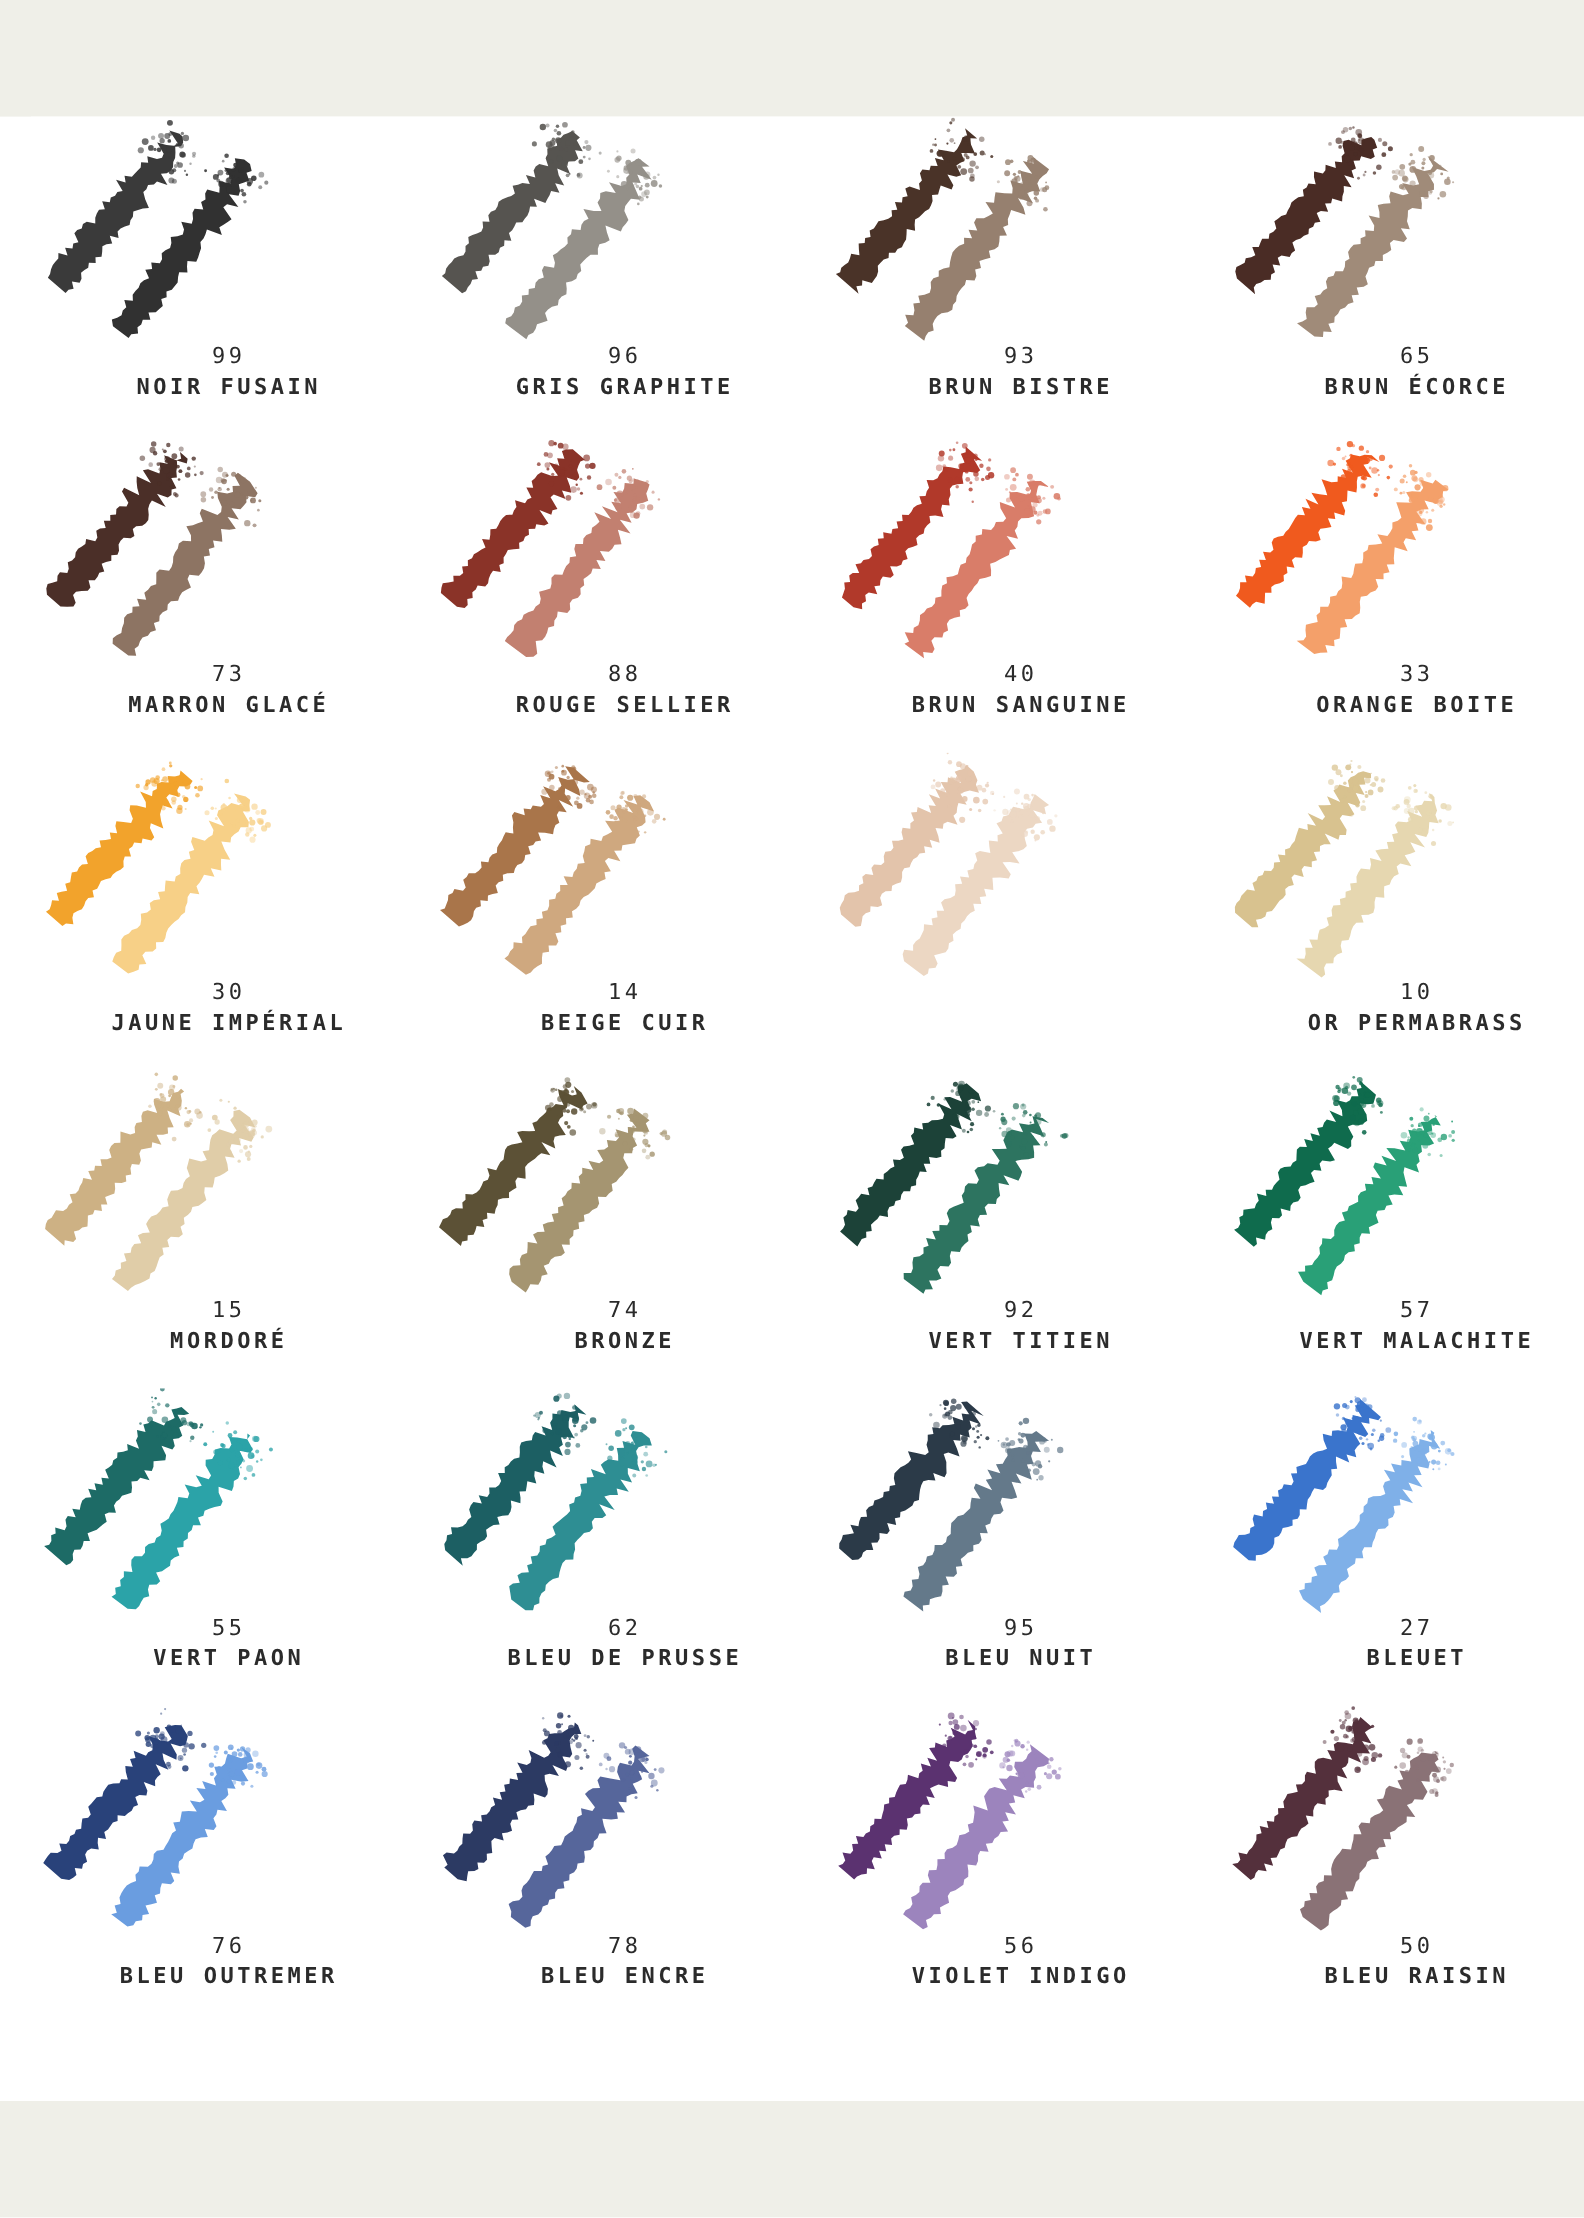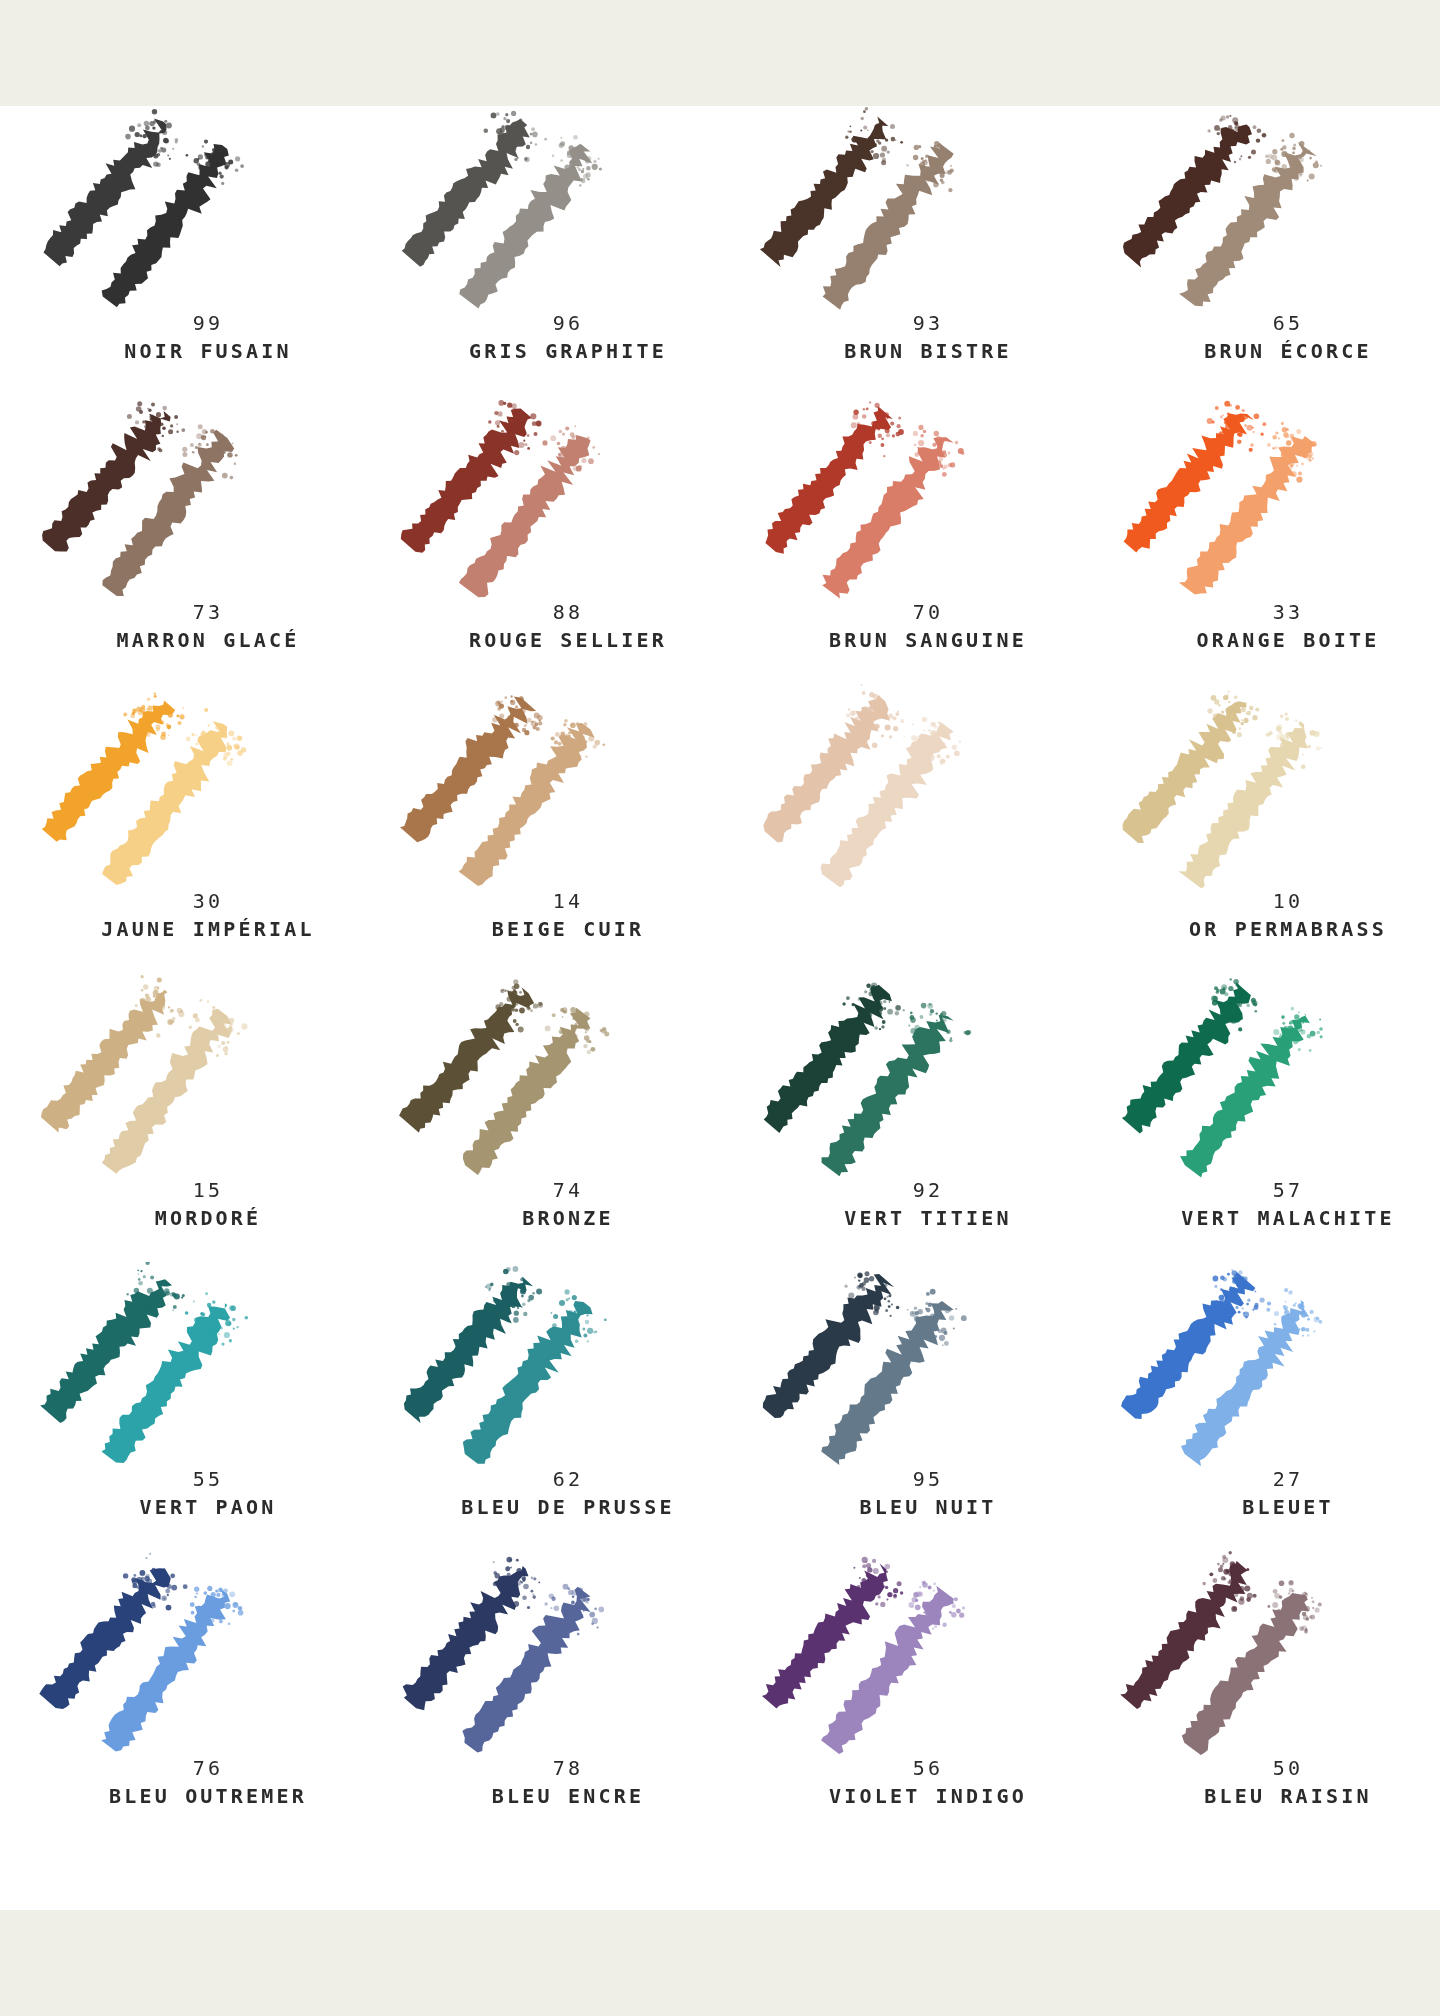--- a/index.html
+++ b/index.html
@@ -687,21 +687,21 @@
                 <circle cx="195.2" cy="45.2" r="2.1" fill="#d97d69" opacity="0.66"></circle>
                 <circle cx="168.8" cy="59.6" r="2.3" fill="#d97d69" opacity="0.50"></circle>
                 <circle cx="192.9" cy="63.9" r="2.4" fill="#d97d69" opacity="0.38"></circle>
                 <circle cx="214.7" cy="58.2" r="1.7" fill="#d97d69" opacity="0.66"></circle>
                 <circle cx="176.5" cy="60.3" r="2.7" fill="#d97d69" opacity="0.58"></circle>
                 <circle cx="167.4" cy="38.4" r="2.6" fill="#d97d69" opacity="0.39"></circle>
               </g>
             </svg>
           </div>
           <div class="labels">
-            <div class="code">70</div>
+            <div class="code">40</div>
             <div class="name">BRUN SANGUINE</div>
           </div>
         </div>
         <div class="cell">
           <div class="swatch-area">
             <svg class="stroke-svg" viewBox="0 0 360 208" preserveAspectRatio="none">
               <g>
                 <path d="M28.3,157.5L30.6,154.4L33.9,152.1L41.7,153.8L41.9,148.9L42.1,143.9L47.9,143.9L47.7,138.6L50.9,136.3L55.5,135.2L59.2,133.2L58.9,127.9L62.4,125.8L61.7,120.1L68.8,121.2L66.5,114.1L69.4,111.5L75.8,112.0L76.4,107.4L76.3,102.2L80.0,100.3L82.0,96.9L88.3,97.3L92.6,95.9L90.4,88.9L92.4,85.6L97.6,85.0L102.4,84.0L99.2,76.2L105.9,76.9L104.9,70.9L114.0,73.7L114.9,69.4L111.8,61.6L116.5,60.6L116.8,55.7L117.0,50.8L125.1,52.7L125.6,48.1L125.5,42.8L126.3,38.5L131.0,37.4L139.0,39.3L131.5,27.6L136.0,26.5L135.1,20.6L146.0,24.9L139.0,18.9L132.6,18.4L128.2,19.7L120.6,18.2L119.0,21.9L115.3,23.9L121.7,34.5L112.0,31.2L115.8,39.6L108.1,38.0L108.0,43.0L102.4,43.3L93.4,40.6L96.5,48.3L98.6,55.2L91.6,54.3L84.2,53.0L90.6,63.6L78.8,58.5L83.3,67.5L75.5,65.8L78.3,73.3L71.9,72.9L69.5,75.9L67.5,79.3L65.5,82.7L63.6,86.0L60.7,88.7L58.6,92.0L53.8,92.9L49.9,94.6L48.1,98.2L49.7,104.7L46.8,107.2L40.2,106.6L42.8,114.0L36.7,113.8L38.5,120.4L33.7,121.4L33.0,125.9L30.8,129.0L23.8,128.1L25.2,134.4L19.4,134.4L19.3,139.5L18.0,143.4L15.6,146.5Z" fill="#f05a1e"></path>
                 <circle cx="156.3" cy="29.2" r="1.9" fill="#f05a1e" opacity="0.66"></circle>
                 <circle cx="134.8" cy="23.6" r="2.6" fill="#f05a1e" opacity="0.88"></circle>

